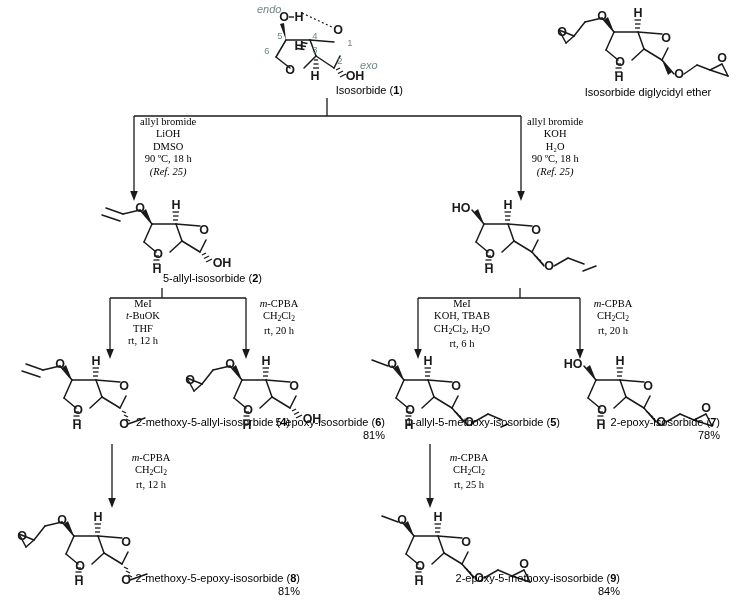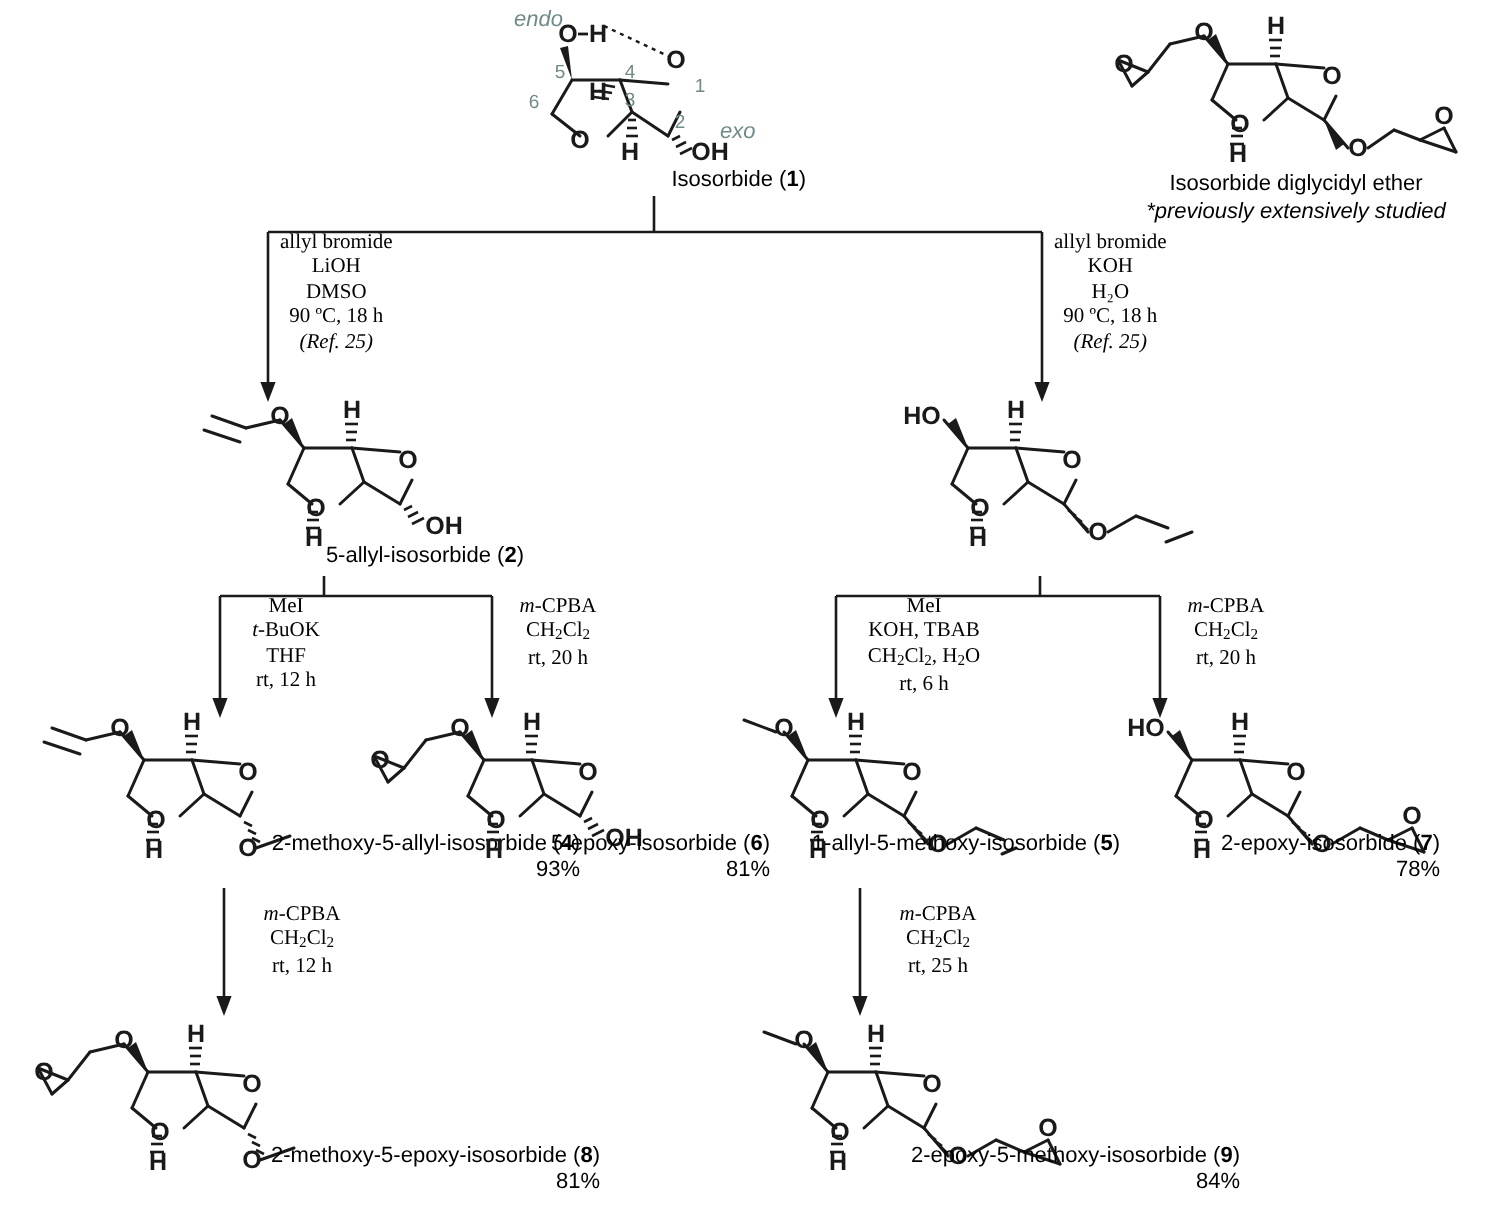--- a/index.html
+++ b/index.html
@@ -180,21 +180,20 @@
         <text x="127" y="76">O</text>
         <text x="170" y="60">O</text>
         <text x="86" y="15">H</text>
         <text x="67" y="79">H</text>
       </g>
     </svg>
   </div>
 
   <div class="topright-cap" style="left:552px; top:86px; width:192px;">
     <div>Isosorbide diglycidyl ether</div>
-    <div class="sub">*previously extensively studied</div>
   </div>
 
   <svg class="abs" style="left:0px; top:98px;" width="748" height="110">
     <g stroke="#1a1a1a" stroke-width="1.3" fill="none">
 
       <line x1="327" y1="0" x2="327" y2="18"></line>
 
       <line x1="134" y1="18" x2="521" y2="18"></line>
 
       <line x1="134" y1="18" x2="134" y2="97"></line>
@@ -399,21 +398,20 @@
         <text x="114" y="38">O</text>
         <text x="68" y="62">O</text>
         <text x="86" y="13">H</text>
         <text x="67" y="77">H</text>
         <text x="114" y="76">O</text>
       </g>
     </svg>
   </div>
   <div class="cmplabel" style="left:0px; top:416px; width:290px;">
     <div><span>2-methoxy-5-allyl-isosorbide (</span><span class="num">4</span><span>)</span></div>
-    <div class="yield">93%</div>
   </div>
 
   <div class="abs" style="left:180px; top:352px;">
     <svg width="150" height="78" viewBox="0 0 150 78">
       <g fill="none" stroke="#1a1a1a" stroke-width="1.5" stroke-linecap="round">
         <path d="M62,28 L54,46"></path>
         <path d="M54,46 L66,56"></path>
         <path d="M80,56 L92,45"></path>
         <path d="M92,45 L86,28"></path>
         <path d="M86,28 L62,28"></path>

